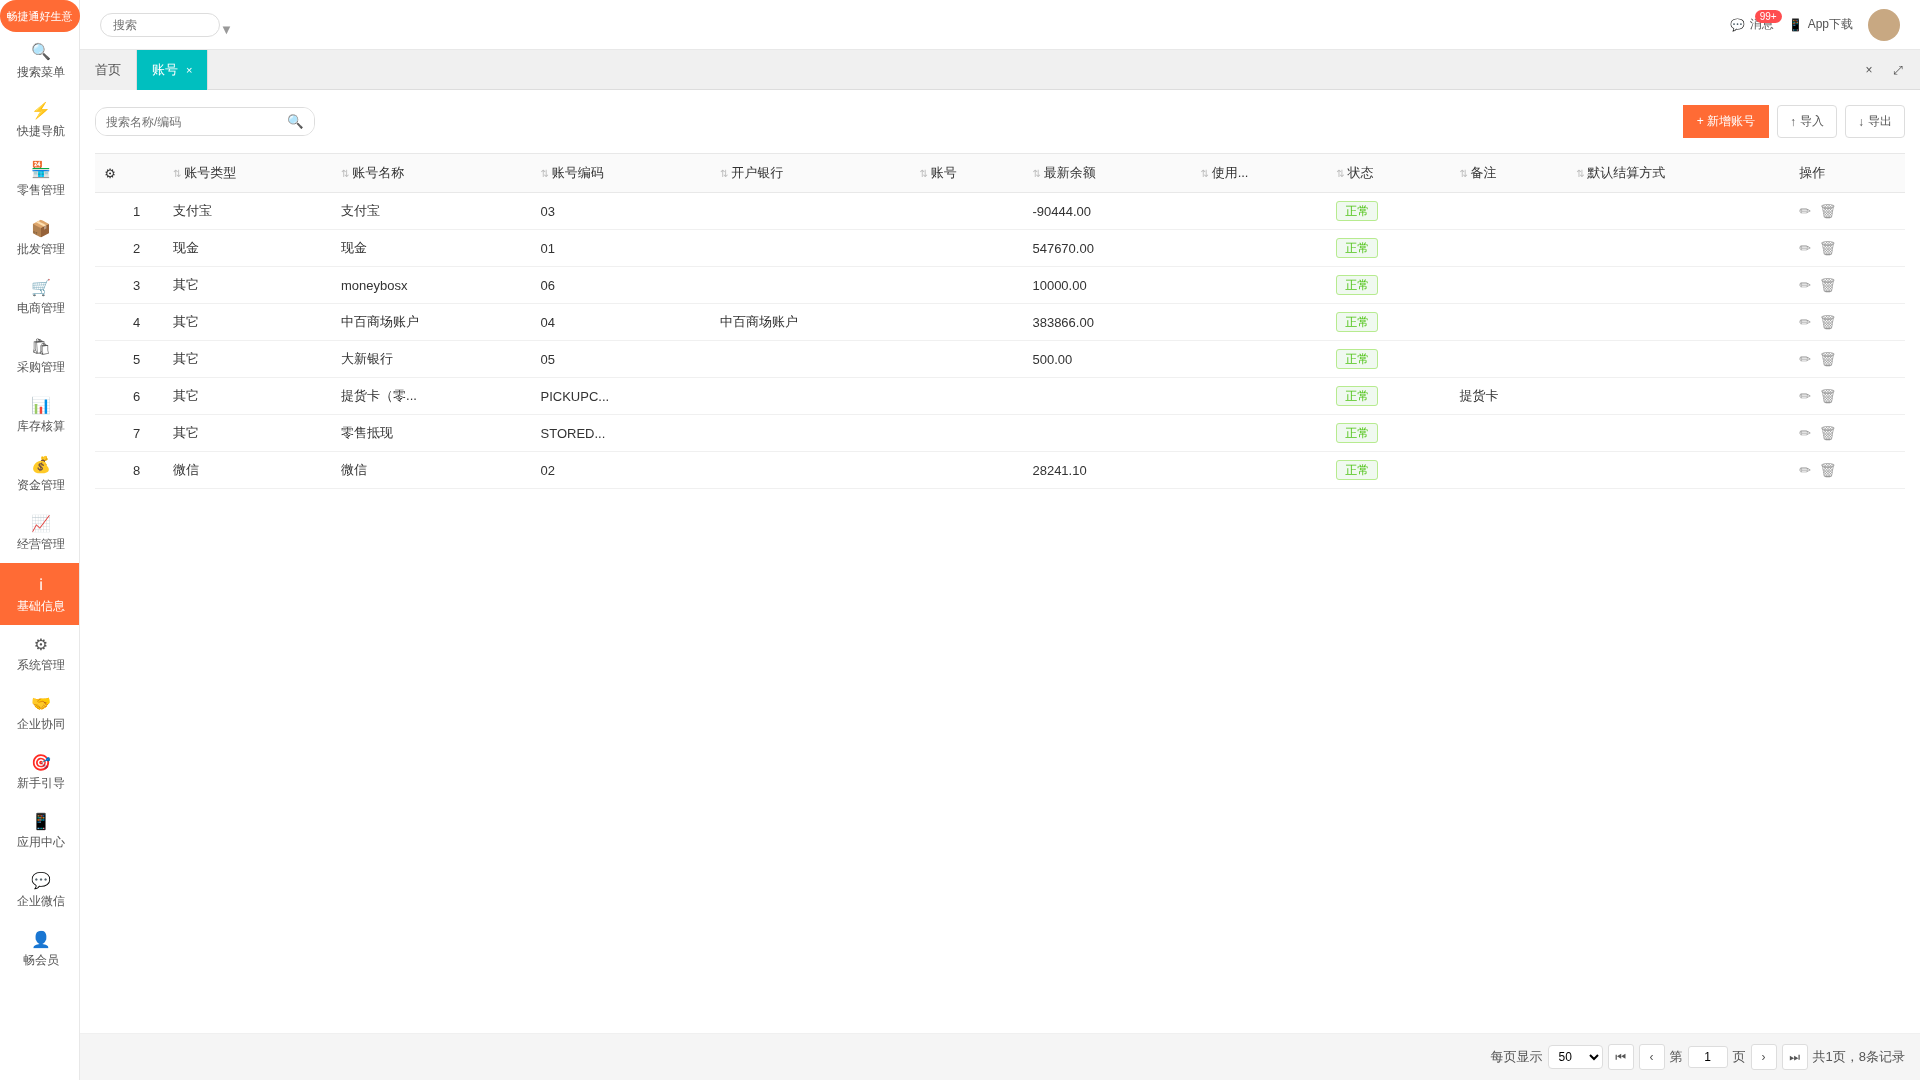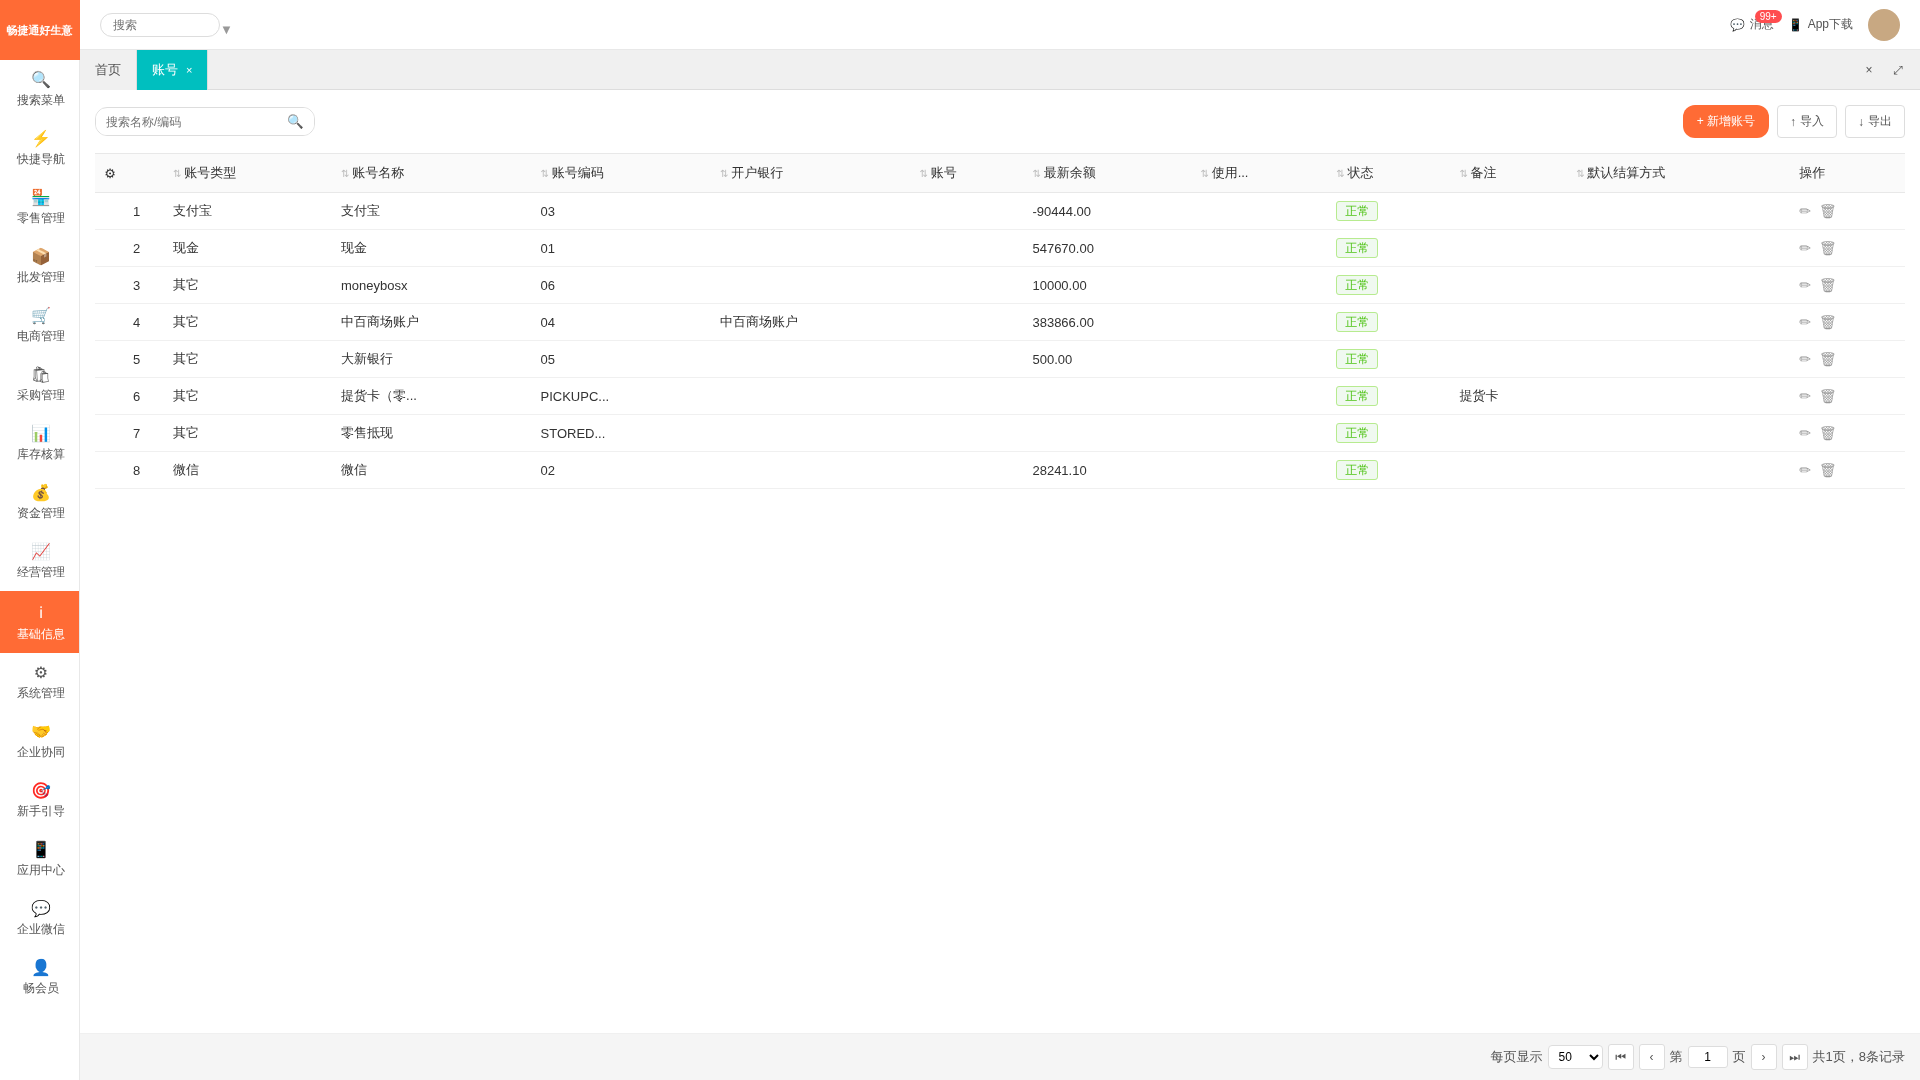--- a/index.html
+++ b/index.html
@@ -11,30 +11,31 @@
       background: #fff;
       border-right: 1px solid #e8e8e8;
       display: flex;
       flex-direction: column;
       align-items: center;
       padding-top: 0;
       flex-shrink: 0;
     }
     .sidebar-logo {
       width: 80px;
-      height: 60px;
+      height: 32px;
       background: #ff6b35;
       display: flex;
       align-items: center;
       justify-content: center;
       color: #fff;
       font-size: 11px;
-      font-weight: bold;
+      font-weight: normal;
       text-align: center;
       padding: 5px;
+      border-radius: 20px;
     }
     .sidebar-nav {
       display: flex;
       flex-direction: column;
       width: 100%;
       flex: 1;
     }
     .sidebar-item {
       display: flex;
       flex-direction: column;
@@ -201,21 +202,21 @@
     }
     .action-btns {
       display: flex;
       gap: 8px;
     }
     .btn-primary {
       background: #ff6b35;
       color: #fff;
       border: none;
       padding: 7px 14px;
-      border-radius: 12px;
+      border-radius: 0;
       cursor: pointer;
       font-size: 12px;
     }
     .btn-default {
       background: #fff;
       color: #555;
       border: 1px solid #ddd;
       padding: 7px 12px;
       border-radius: 4px;
       cursor: pointer;

